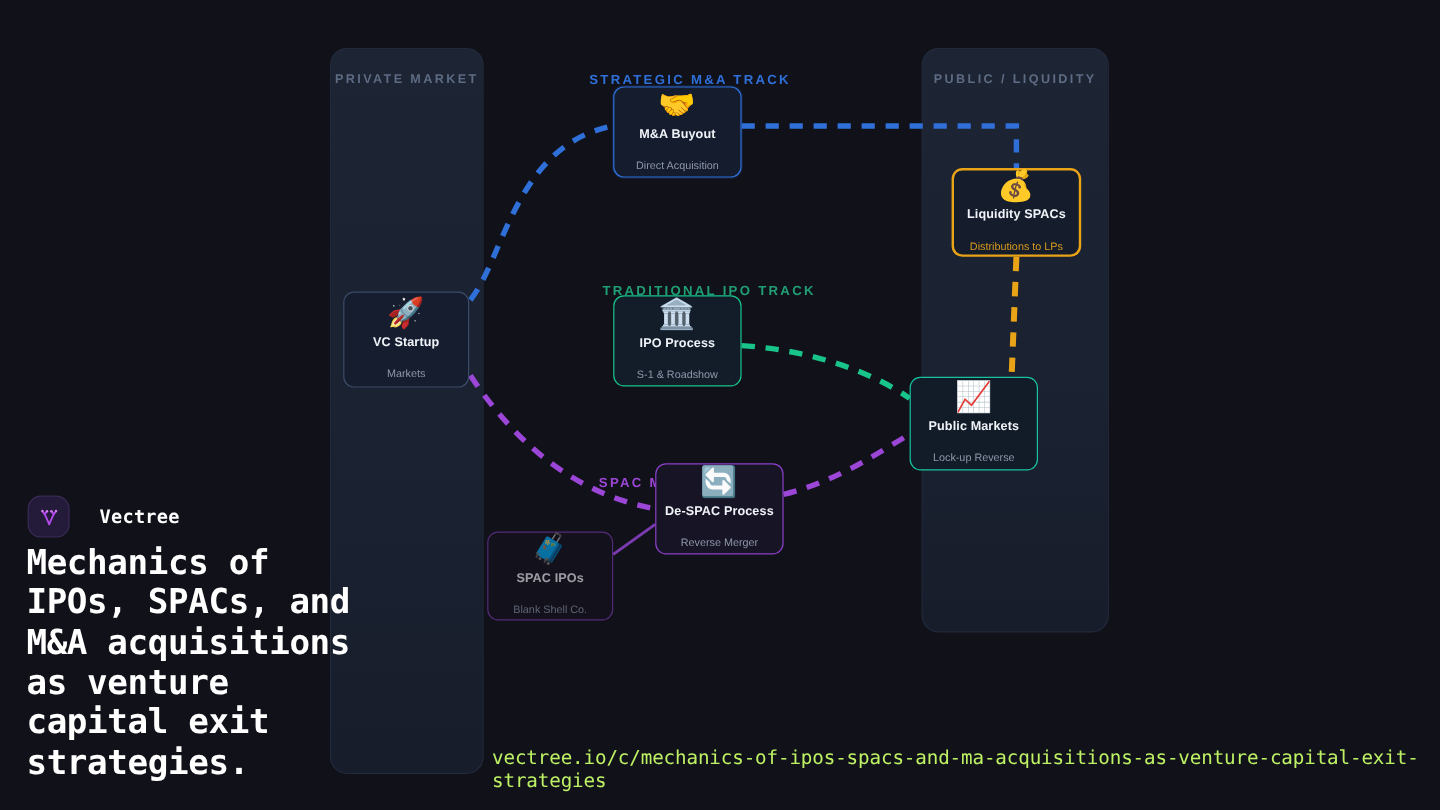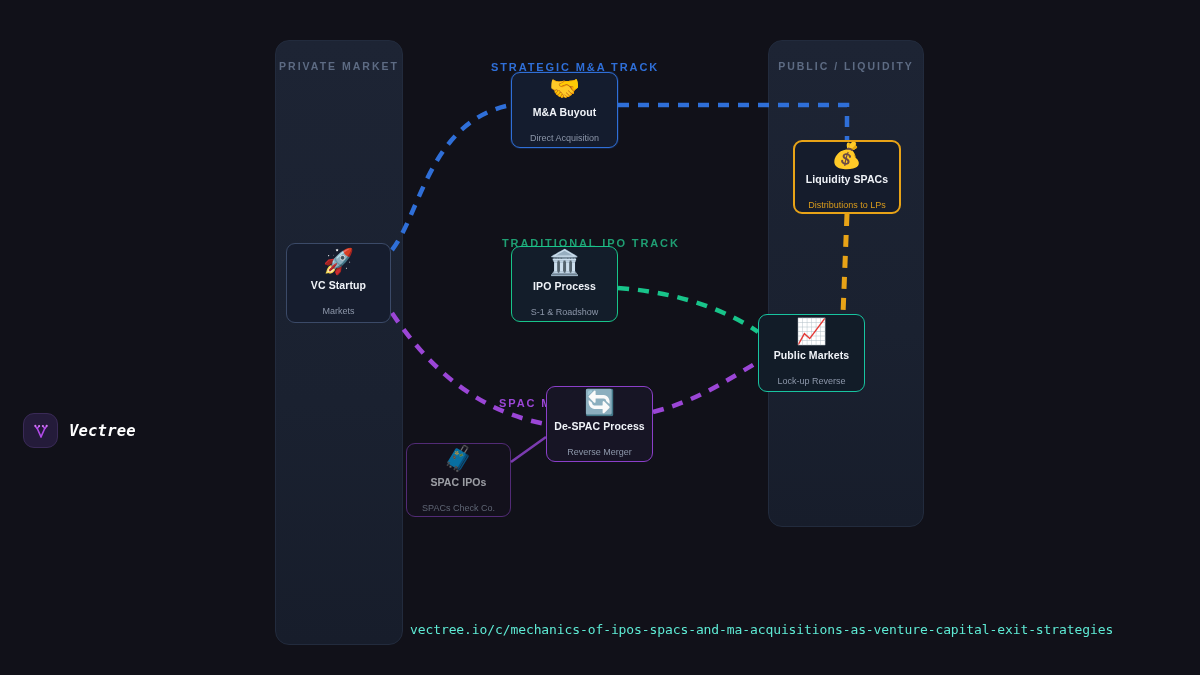--- a/index.html
+++ b/index.html
@@ -85,21 +85,21 @@
                border: 1.5px solid #7b3bb0; background: #15121f; opacity: .62; }
   .n-liq     { left: 793px; top: 140px; width: 108px; height: 74px;
                border: 2px solid #e8a317; background: #151c2c; }
   .n-liq .sub { color: #d99b1c; }
   .n-pub     { left: 758px; top: 314px; width: 107px; height: 78px;
                border: 1.5px solid #18c4a0; background: #121c28; }
 
   
   #brand {
     position: absolute; left: 23px; top: 413px;
-    display: flex; align-items: center; gap: 11px; font-style: italic;
+    display: flex; align-items: center; gap: 25px;
   }
   .logo-box {
     width: 35px; height: 35px; border-radius: 11px;
     background: #241b3a;
     border: 1px solid #3a2a57;
     display: flex; align-items: center; justify-content: center;
   }
   .brand-name {
     font-family: "DejaVu Sans Mono", monospace;
     font-size: 15.5px; font-weight: 700; color: #ffffff;
@@ -108,21 +108,21 @@
   #headline {
     position: absolute; left: 22px; top: 452px; width: 400px;
     font-family: "DejaVu Sans Mono", monospace;
     font-size: 28.5px; line-height: 1.17; font-weight: 700;
     color: #ffffff; letter-spacing: -.3px;
     white-space: pre-line;
   }
   #footer-url {
     position: absolute; left: 410px; top: 622px;
     font-family: "DejaVu Sans Mono", monospace;
-    font-size: 13px; color: #5eead4; letter-spacing: -.1px;
+    font-size: 16px; color: #bef264; letter-spacing: -.1px;
   }
 </style>
 </head>
 <body>
 
 <div id="stage">
 
   <div class="lane lane-private">
     <div class="lane-title">PRIVATE MARKET</div>
   </div>
@@ -171,21 +171,21 @@
 
   <div class="node n-despac">
     <div class="ico">🔄</div>
     <div class="ttl">De-SPAC Process</div>
     <div class="sub">Reverse Merger</div>
   </div>
 
   <div class="node n-shell">
     <div class="ico">🧳</div>
     <div class="ttl">SPAC IPOs</div>
-    <div class="sub">SPACs Check Co.</div>
+    <div class="sub">Blank Shell Co.</div>
   </div>
 
   <div class="node n-liq">
     <div class="ico">💰</div>
     <div class="ttl">Liquidity SPACs</div>
     <div class="sub">Distributions to LPs</div>
   </div>
 
   <div class="node n-pub">
     <div class="ico">📈</div>
@@ -208,16 +208,22 @@
           <circle cx="5.2" cy="5.8" r="1.25"></circle>
           <circle cx="9.8" cy="6.0" r="1.25"></circle>
           <circle cx="18.8" cy="5.8" r="1.25"></circle>
           <circle cx="14.2" cy="6.0" r="1.25"></circle>
         </g>
       </svg>
     </div>
     <div class="brand-name">Vectree</div>
   </div>
 
+  <div id="headline">Mechanics of
+IPOs, SPACs, and
+M&amp;A acquisitions
+as venture
+capital exit
+strategies.</div>
 
   <div id="footer-url">vectree.io/c/mechanics-of-ipos-spacs-and-ma-acquisitions-as-venture-capital-exit-strategies</div>
 
 </div>
 
 </body></html>

